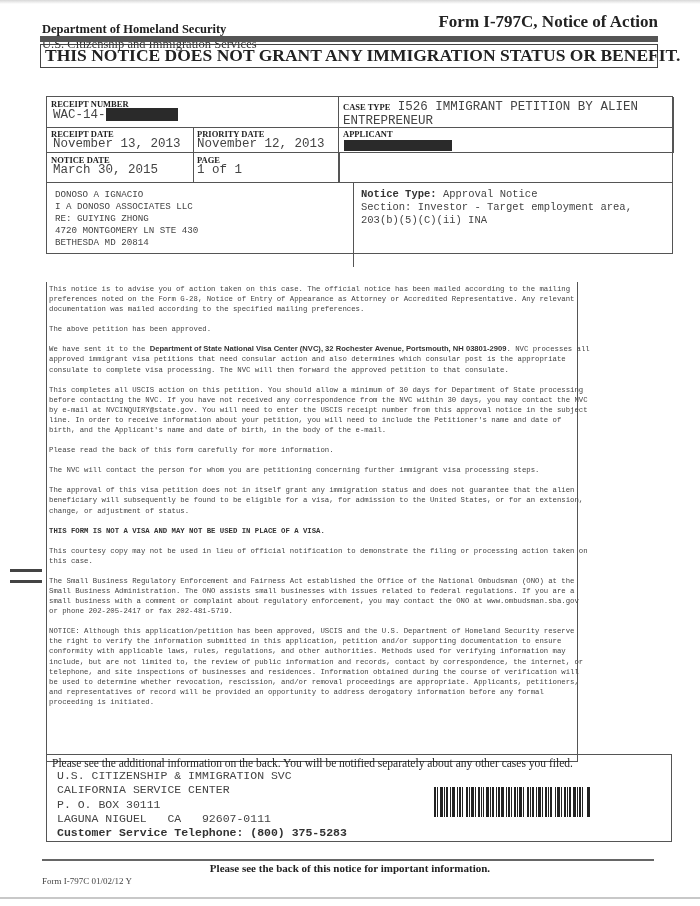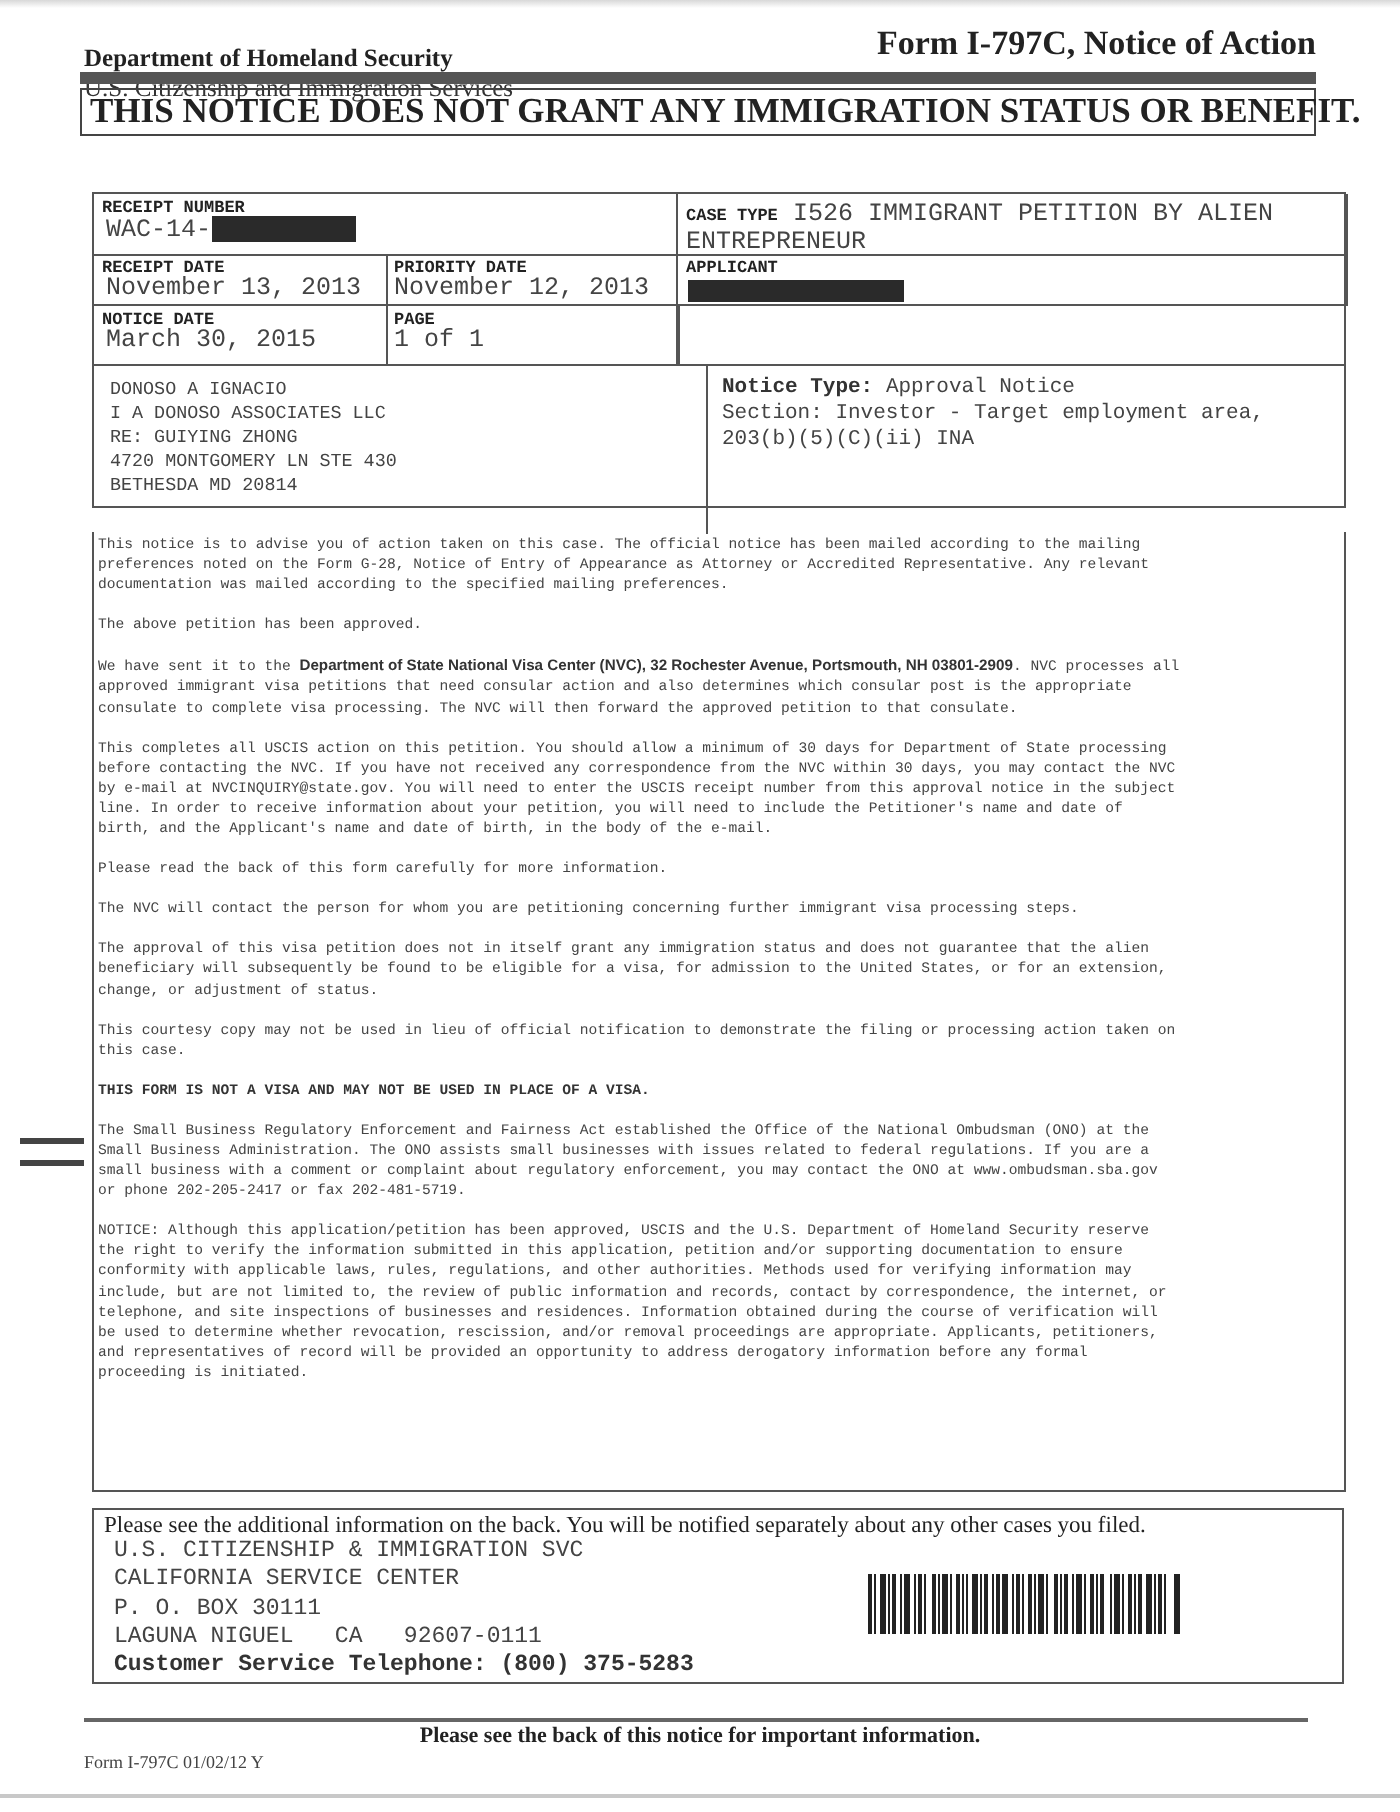--- a/index.html
+++ b/index.html
@@ -12,31 +12,31 @@
   .agency { position: absolute; left: 42px; top: 8px; margin-top: 14px; }
   .agency .dept { font-weight: bold; font-size: 12.5px; line-height: 15px; color: #222; }
   .agency .sub { font-size: 12.5px; line-height: 15px; color: #333; }
   .form-title { position: absolute; right: 42px; top: 12px; font-weight: bold; font-size: 17px; color: #222; }
 
   .thick-bar { position: absolute; left: 40px; top: 36px; width: 618px; height: 6px; background: #555; }
   .banner { position: absolute; left: 40px; top: 44px; width: 618px; height: 24px; border: 1.5px solid #444; font-weight: bold; font-size: 17.5px; line-height: 21px; padding-left: 4px; color: #222; white-space: nowrap; }
 
   .grid { position: absolute; left: 46px; top: 96px; width: 627px; height: 86px; border: 1px solid #555; border-bottom: none; }
   .cell { position: absolute; border-right: 1px solid #555; border-bottom: 1px solid #555; }
-  .lbl { font-family: Liberation Mono, monospace; font-weight: bold; font-size: 8.5px; line-height: 9px; text-transform: uppercase; color: #222; }
+  .lbl { font-family: Liberation Serif, serif; font-weight: bold; font-size: 8.5px; line-height: 9px; text-transform: uppercase; color: #222; }
   .val { font-family: "Liberation Mono", monospace; font-size: 12.5px; line-height: 14px; color: #444; }
   .redact { display: inline-block; background: #2a2a2a; vertical-align: middle; }
 
   .addr-box { position: absolute; left: 46px; top: 182px; width: 627px; height: 72px; border: 1px solid #555; }
   .addr-left { position: absolute; left: 8px; top: 6px; font-family: "Liberation Mono", monospace; font-size: 9.2px; line-height: 12px; color: #444; }
   .addr-divider { position: absolute; left: 306px; top: 0; width: 1px; height: 84px; background: #555; }
   .notice-type { position: absolute; left: 314px; top: 5px; font-family: "Liberation Mono", monospace; font-size: 10.5px; line-height: 13px; color: #444; }
   .notice-type b { color: #333; }
 
-  .body-box { position: absolute; left: 46px; top: 266px; width: 627px; height: 480px; border: 1px solid #555; border-top: none; }
+  .body-box { position: absolute; left: 46px; top: 282px; width: 532px; height: 480px; border: 1px solid #555; border-top: none; }
   .body-text { position: absolute; left: 2px; top: 2px; width: 618px; font-family: "Liberation Mono", monospace; font-size: 7.3px; line-height: 10.1px; color: #444; }
   .para { margin-bottom: 10px; white-space: pre-line; }
   .bold-sans { font-family: "Liberation Sans", sans-serif; font-weight: bold; font-size: 7.6px; color: #333; }
   .bold-mono { font-weight: bold; color: #333; }
 
   .margin-mark { position: absolute; left: 10px; height: 3px; width: 32px; background: #444; }
 
   .footer-box { position: absolute; left: 46px; top: 754px; width: 626px; height: 88px; border: 1px solid #555; }
   .footer-note { position: absolute; left: 5px; top: 2px; font-size: 11.5px; line-height: 13px; color: #222; white-space: nowrap; }
   .svc-addr { position: absolute; left: 10px; top: 14px; font-family: "Liberation Mono", monospace; font-size: 11.5px; line-height: 14.3px; color: #444; white-space: pre; }
@@ -123,23 +123,23 @@
     <div class="para">This completes all USCIS action on this petition.  You should allow a minimum of 30 days for Department of State processing
 before contacting the NVC. If you have not received any correspondence from the NVC within 30 days, you may contact the NVC
 by e-mail at NVCINQUIRY@state.gov. You will need to enter the USCIS receipt number from this approval notice in the subject
 line. In order to receive information about your petition, you will need to include the Petitioner's name and date of
 birth, and the Applicant's name and date of birth, in the body of the e-mail.</div>
     <div class="para">Please read the back of this form carefully for more information.</div>
     <div class="para">The NVC will contact the person for whom you are petitioning concerning further immigrant visa processing steps.</div>
     <div class="para">The approval of this visa petition does not in itself grant any immigration status and does not guarantee that the alien
 beneficiary will subsequently be found to be eligible for a visa, for admission to the United States, or for an extension,
 change, or adjustment of status.</div>
+    <div class="para bold-mono">THIS FORM IS NOT A VISA AND MAY NOT BE USED IN PLACE OF A VISA.</div>
     <div class="para">This courtesy copy may not be used in lieu of official notification to demonstrate the filing or processing action taken on
 this case.</div>
-    <div class="para bold-mono">THIS FORM IS NOT A VISA AND MAY NOT BE USED IN PLACE OF A VISA.</div>
     <div class="para">The Small Business Regulatory Enforcement and Fairness Act established the Office of the National Ombudsman (ONO) at the
 Small Business Administration. The ONO assists small businesses with issues related to federal regulations. If you are a
 small business with a comment or complaint about regulatory enforcement, you may contact the ONO at www.ombudsman.sba.gov
 or phone 202-205-2417 or fax 202-481-5719.</div>
     <div class="para">NOTICE: Although this application/petition has been approved, USCIS and the U.S. Department of Homeland Security reserve
 the right to verify the information submitted in this application, petition and/or supporting documentation to ensure
 conformity with applicable laws, rules, regulations, and other authorities. Methods used for verifying information may
 include, but are not limited to, the review of public information and records, contact by correspondence, the internet, or
 telephone, and site inspections of businesses and residences. Information obtained during the course of verification will
 be used to determine whether revocation, rescission, and/or removal proceedings are appropriate. Applicants, petitioners,

